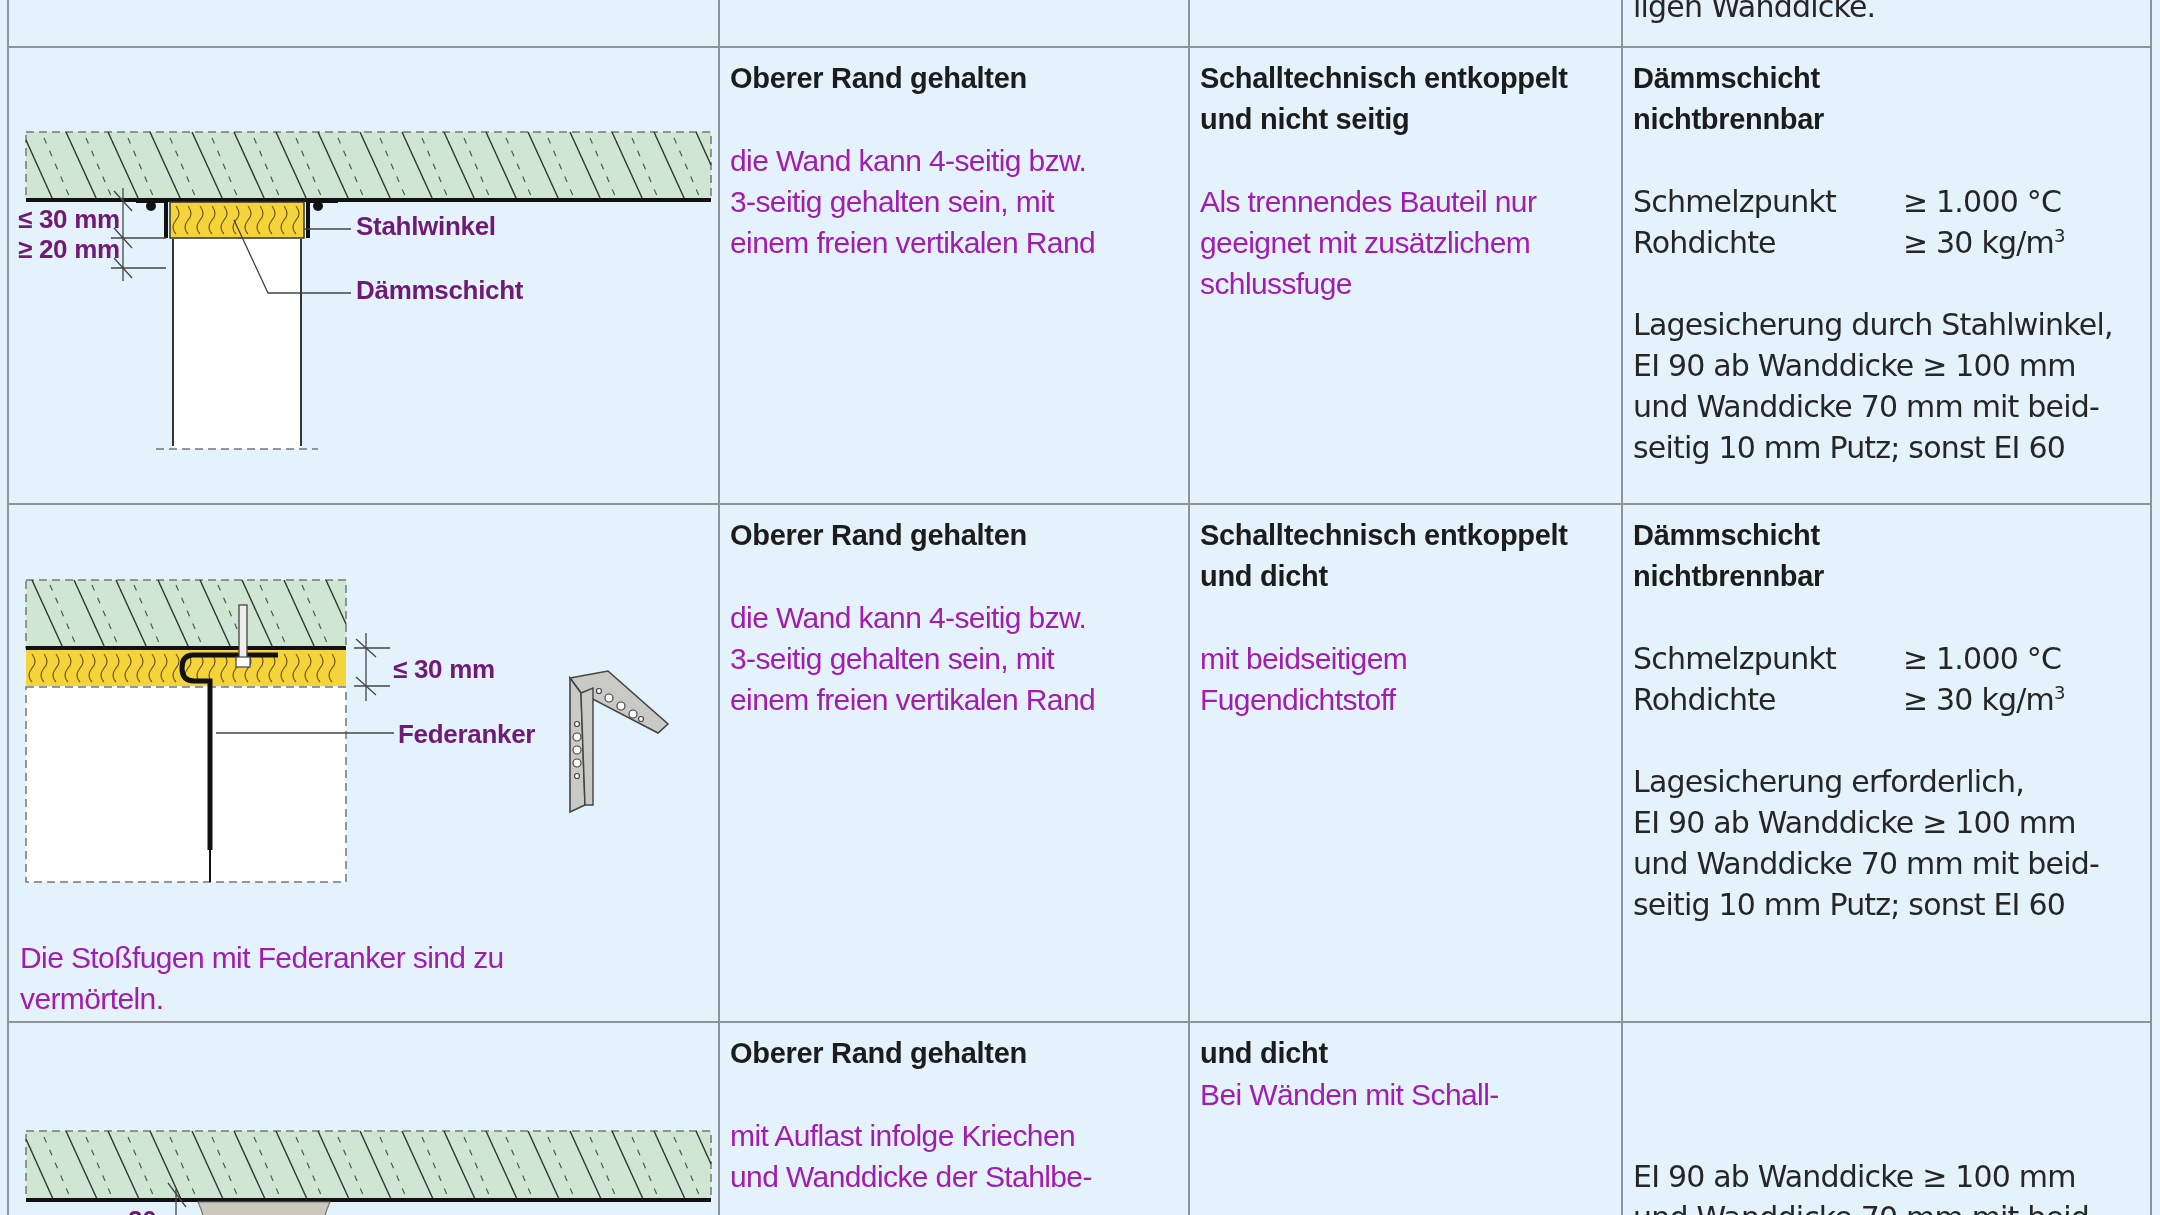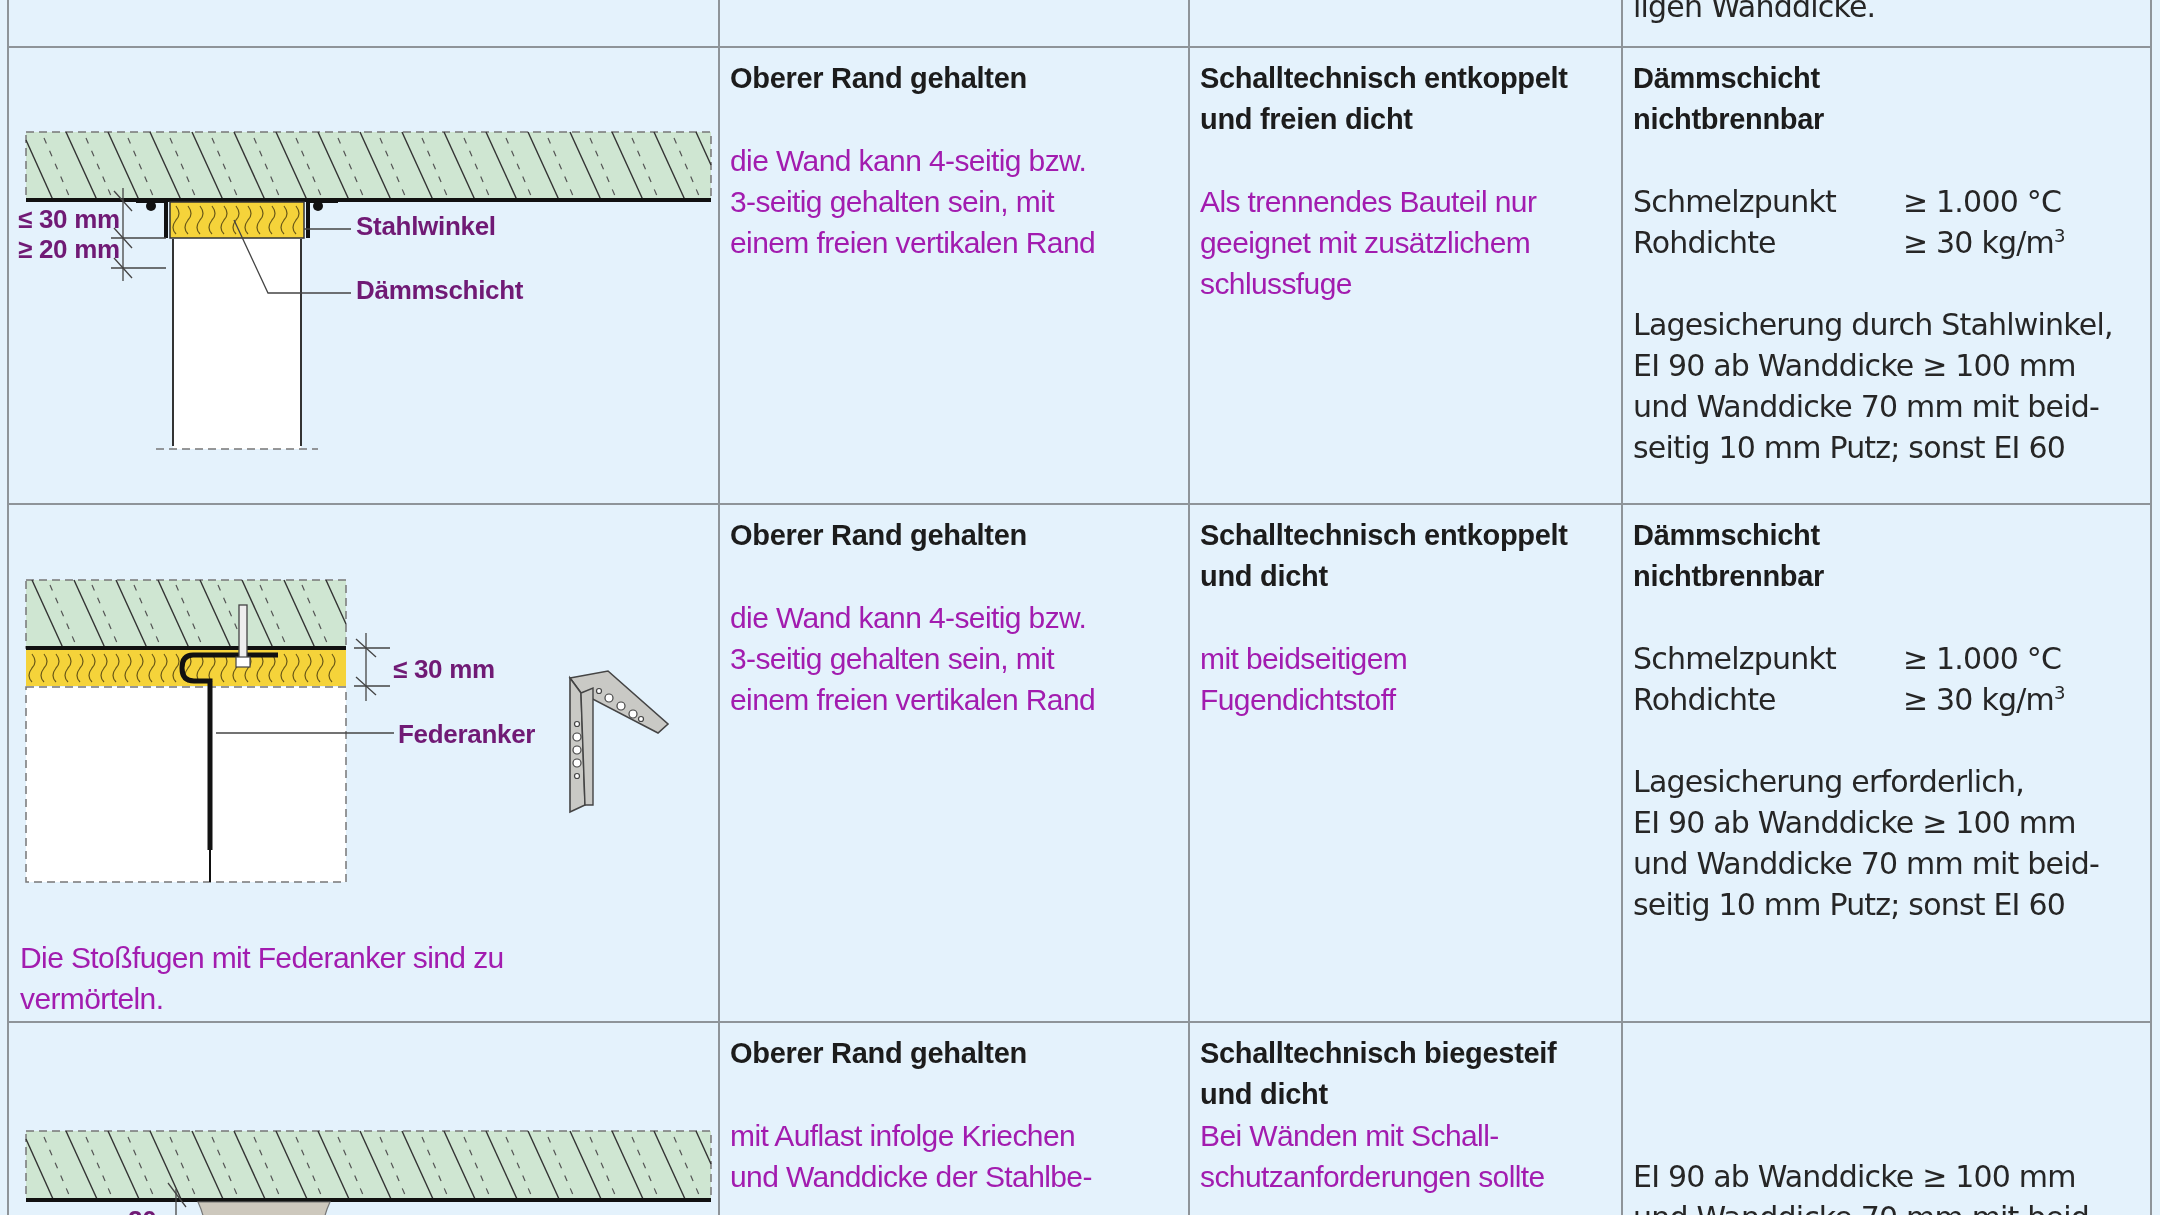--- a/index.html
+++ b/index.html
@@ -134,21 +134,21 @@
     <div class="gap"></div>
     <div class="narrow">
       <div>die Wand kann 4-seitig bzw.</div>
       <div>3-seitig gehalten sein, mit</div>
       <div>einem freien vertikalen Rand</div>
     </div>
   </div>
 
   <div class="cell" style="left:1200px; top:58px; width:415px;">
     <div class="hdr">Schalltechnisch entkoppelt</div>
-    <div class="hdr">und freien dicht</div>
+    <div class="hdr">und nicht seitig</div>
     <div class="gap"></div>
     <div class="narrow">
       <div>Als trennendes Bauteil nur</div>
       <div>geeignet mit zusätzlichem</div>
       <div>schlussfuge</div>
     </div>
   </div>
 
   <div class="cell" style="left:1633px; top:58px; width:515px;">
     <div class="hdr">Dämmschicht</div>
@@ -335,26 +335,24 @@
   <div class="cell" style="left:730px; top:1033px; width:450px;">
     <div class="hdr">Oberer Rand gehalten</div>
     <div class="gap"></div>
     <div class="narrow">
       <div>mit Auflast infolge Kriechen</div>
       <div>und Wanddicke der Stahlbe-</div>
     </div>
   </div>
 
   <div class="cell" style="left:1200px; top:1033px; width:415px;">
-    <div class="hdr">Schalltechnisch biegesteif</div>
     <div class="hdr">und dicht</div>
     <div class="gap" style="height:0"></div>
     <div class="narrow">
       <div>Bei Wänden mit Schall-</div>
-      <div>schutzanforderungen sollte</div>
     </div>
   </div>
 
   <div class="cell" style="left:1633px; top:1156px; width:515px;">
     <div class="wide">
       <div>EI 90 ab Wanddicke ≥ 100 mm</div>
       <div>und Wanddicke 70 mm mit beid-</div>
     </div>
   </div>
 

